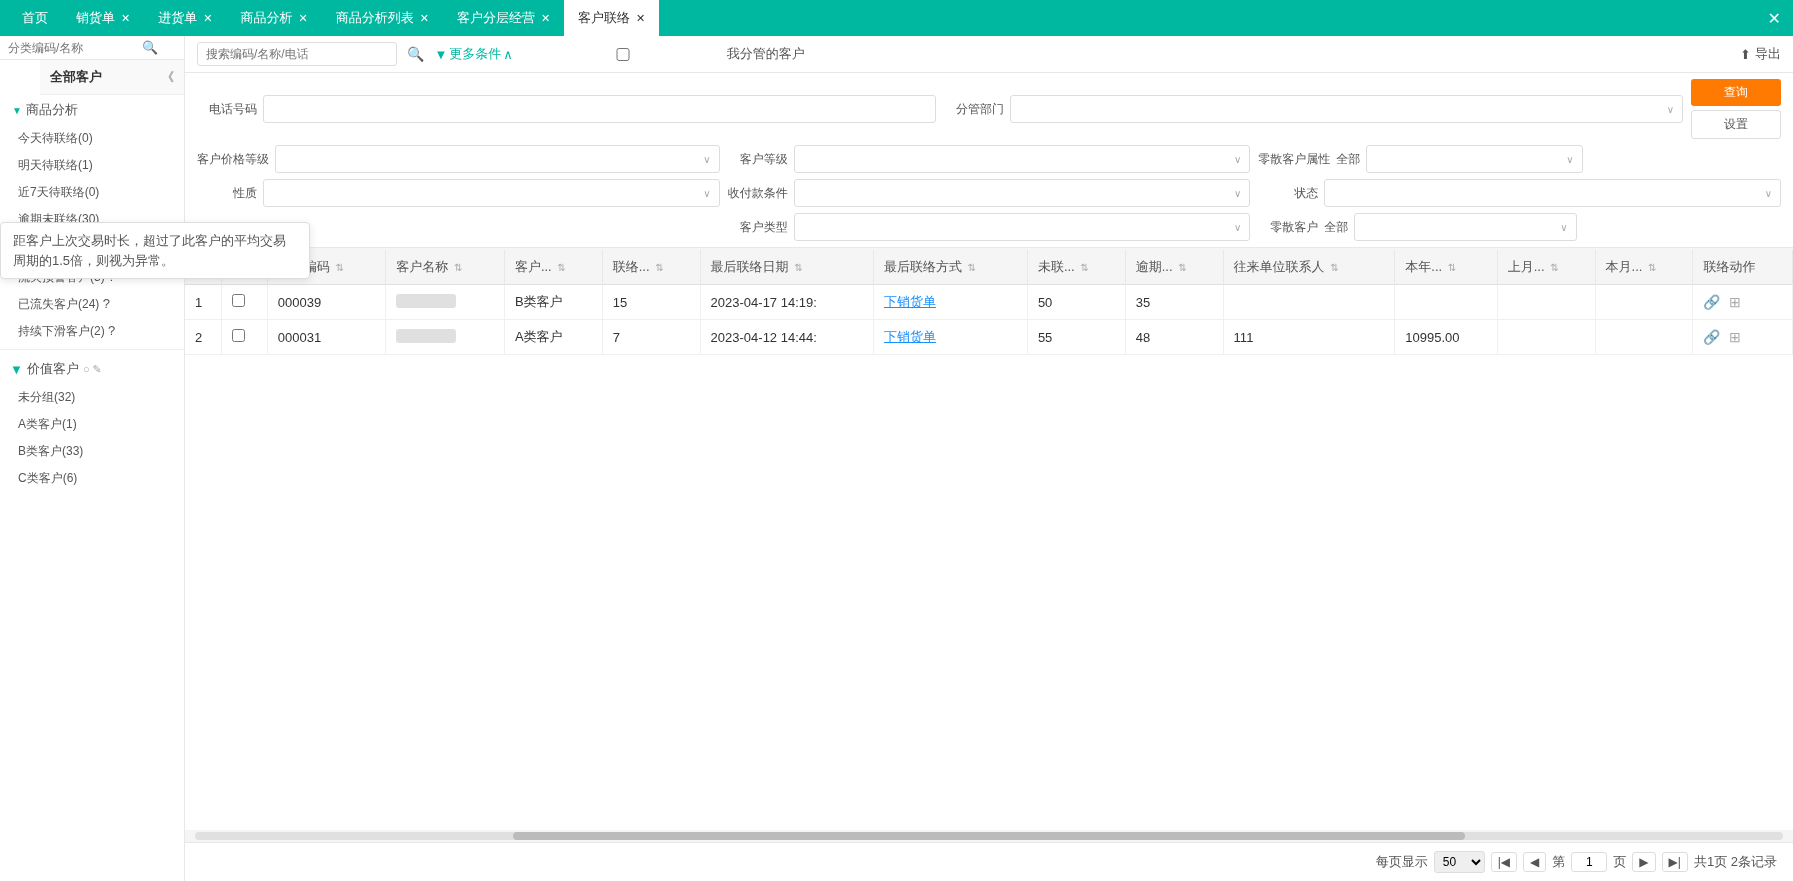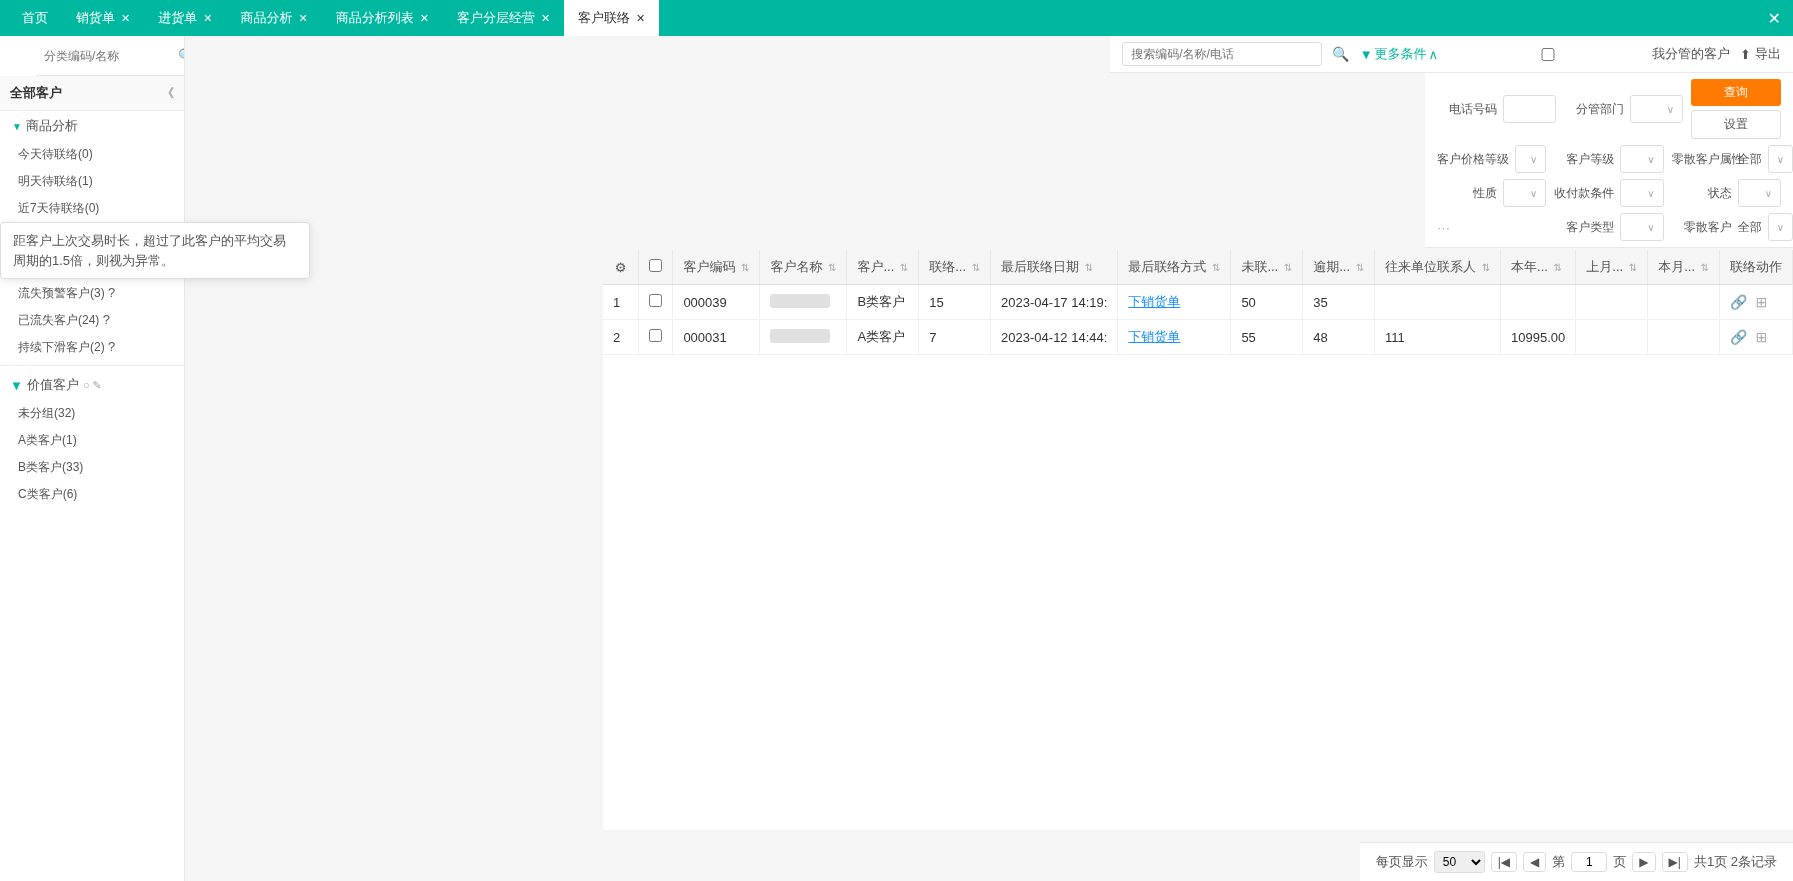--- a/index.html
+++ b/index.html
@@ -52,23 +52,22 @@
     .sidebar {
       width: 185px;
       background: #fff;
       border-right: 1px solid #e8e8e8;
       overflow-y: auto;
       flex-shrink: 0;
     }
     .sidebar-search {
       display: flex;
       align-items: center;
-      padding: 12px 8px;
+      padding: 4px 8px;
       border-bottom: 1px solid #e8e8e8;
-      margin-left: 36px;
     }
     .sidebar-search input {
       border: none;
       outline: none;
       font-size: 12px;
       color: #999;
       width: 130px;
     }
     .sidebar-search .search-icon {
       color: #aaa;
@@ -76,20 +75,21 @@
     }
     .sidebar-section-title {
       display: flex;
       align-items: center;
       padding: 8px 10px;
       font-weight: bold;
       color: #333;
       background: #f9f9f9;
       border-bottom: 1px solid #eee;
       cursor: pointer;
+      margin-left: 40px;
     }
     .sidebar-section-title .collapse-icon {
       margin-left: auto;
       color: #aaa;
       font-size: 12px;
     }
     .sidebar-group-title {
       display: flex;
       align-items: center;
       padding: 6px 12px;
@@ -148,21 +148,20 @@
       max-width: 310px;
       line-height: 1.5;
     }
 
     
     .content-area {
       flex: 1;
       display: flex;
       flex-direction: column;
       overflow: hidden;
-      align-items: flex-end;
     }
 
     
     .filter-bar {
       background: #fff;
       padding: 6px 12px;
       border-bottom: 1px solid #e8e8e8;
       display: flex;
       align-items: center;
       gap: 10px;

